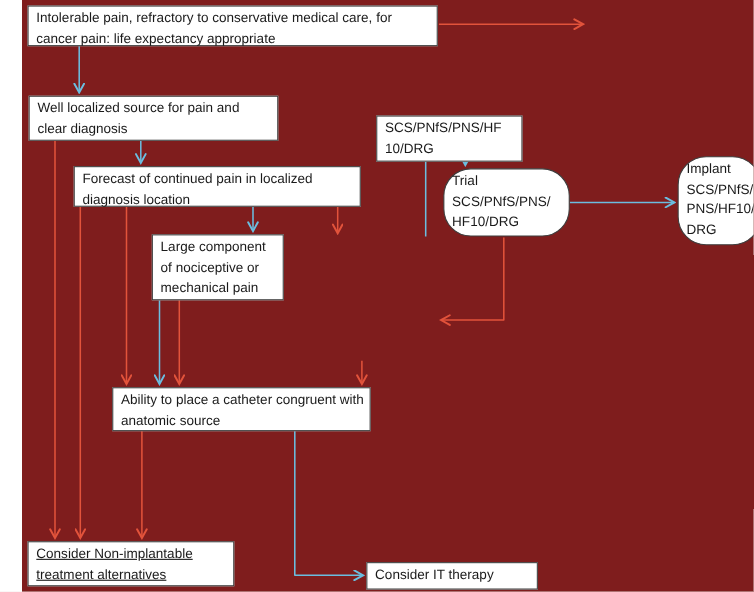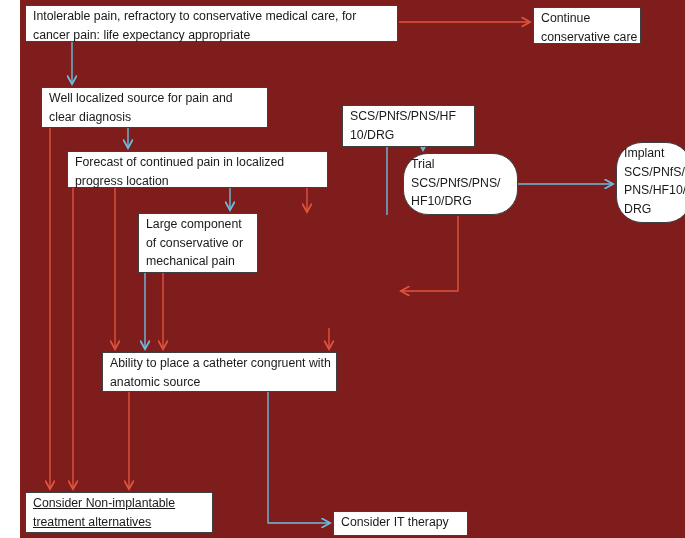--- a/index.html
+++ b/index.html
@@ -61,36 +61,34 @@
       <polyline points="309,328 309,349" fill="none" stroke="#e2533b" stroke-width="1.4" stroke-linejoin="round" marker-end="url(#arrow-red)"></polyline>
       <polyline points="367,215 367,136" fill="none" stroke="#6bbddf" stroke-width="1.4" stroke-linejoin="round" marker-end="url(#arrow-blue)"></polyline>
       <polyline points="403,133 403,150" fill="none" stroke="#6bbddf" stroke-width="1.4" stroke-linejoin="round" marker-end="url(#arrow-blue)"></polyline>
       <polyline points="498,184 593,184" fill="none" stroke="#6bbddf" stroke-width="1.4" stroke-linejoin="round" marker-end="url(#arrow-blue)"></polyline>
       <polyline points="438,216 438,291 381,291" fill="none" stroke="#e2533b" stroke-width="1.4" stroke-linejoin="round" marker-end="url(#arrow-red)"></polyline>
       <polyline points="109,392 109,489" fill="none" stroke="#e2533b" stroke-width="1.4" stroke-linejoin="round" marker-end="url(#arrow-red)"></polyline>
       <polyline points="248,392 248,523 310,523" fill="none" stroke="#6bbddf" stroke-width="1.4" stroke-linejoin="round" marker-end="url(#arrow-blue)"></polyline>
     </svg>
 <div class="node" style="left: 5px; top: 5px; width: 373px; height: 37px; border-color: rgb(63, 63, 63); background: rgb(255, 255, 255); color: rgb(26, 26, 26);">Intolerable pain, refractory to conservative medical care, for
 cancer pain: life expectancy appropriate</div>
-    <div class="node" style="left: 513px; top: 7px; width: 108px; height: 37px; border-color: rgb(63, 63, 63); background: rgb(255, 255, 255); color: rgb(26, 26, 26);">Continue
-conservative care</div>
-    <div class="node" style="left: 21px; top: 87px; width: 227px; height: 41px; border-color: rgb(63, 63, 63); background: rgb(255, 255, 255); color: rgb(26, 26, 26);">Well localized source for pain and
+    <div class="node" style="left: 6px; top: 87px; width: 227px; height: 41px; border-color: rgb(63, 63, 63); background: rgb(255, 255, 255); color: rgb(26, 26, 26);">Well localized source for pain and
 clear diagnosis</div>
     <div class="node" style="left: 47px; top: 151px; width: 261px; height: 37px; border-color: rgb(63, 63, 63); background: rgb(255, 255, 255); color: rgb(26, 26, 26);">Forecast of continued pain in localized
-progress location</div>
+diagnosis location</div>
     <div class="node" style="left: 322px; top: 105px; width: 133px; height: 42px; border-color: rgb(63, 63, 63); background: rgb(255, 255, 255); color: rgb(26, 26, 26);">SCS/PNfS/PNS/HF
 10/DRG</div>
     <div class="node" style="left: 383px; top: 153px; width: 115px; height: 62px; border-color: rgb(63, 63, 63); background: rgb(255, 255, 255); color: rgb(26, 26, 26); border-radius: 25px;">Trial
 SCS/PNfS/PNS/
 HF10/DRG</div>
     <div class="node" style="left: 596px; top: 142px; width: 76px; height: 81px; border-color: rgb(63, 63, 63); background: rgb(255, 255, 255); color: rgb(26, 26, 26); border-radius: 26px;">Implant
 SCS/PNfS/
 PNS/HF10/
 DRG</div>
     <div class="node" style="left: 118px; top: 213px; width: 120px; height: 60px; border-color: rgb(63, 63, 63); background: rgb(255, 255, 255); color: rgb(26, 26, 26);">Large component
-of conservative or
+of nociceptive or
 mechanical pain</div>
     <div class="node" style="left: 82px; top: 352px; width: 235px; height: 40px; border-color: rgb(63, 63, 63); background: rgb(255, 255, 255); color: rgb(26, 26, 26);">Ability to place a catheter congruent with
 anatomic source</div>
     <div class="node" style="left: 5px; top: 492px; width: 188px; height: 41px; border-color: rgb(63, 63, 63); background: rgb(255, 255, 255); color: rgb(26, 26, 26); text-decoration: underline;">Consider Non-implantable
 treatment alternatives</div>
-    <div class="node" style="left: 313px; top: 511px; width: 135px; height: 25px; border-color: rgb(63, 63, 63); background: rgb(255, 255, 255); color: rgb(26, 26, 26);">Consider IT therapy</div>
+    <div class="node" style="left: 313px; top: 511px; width: 156px; height: 25px; border-color: rgb(63, 63, 63); background: rgb(255, 255, 255); color: rgb(26, 26, 26);">Consider IT therapy</div>
   </div>
 
 </body></html>

